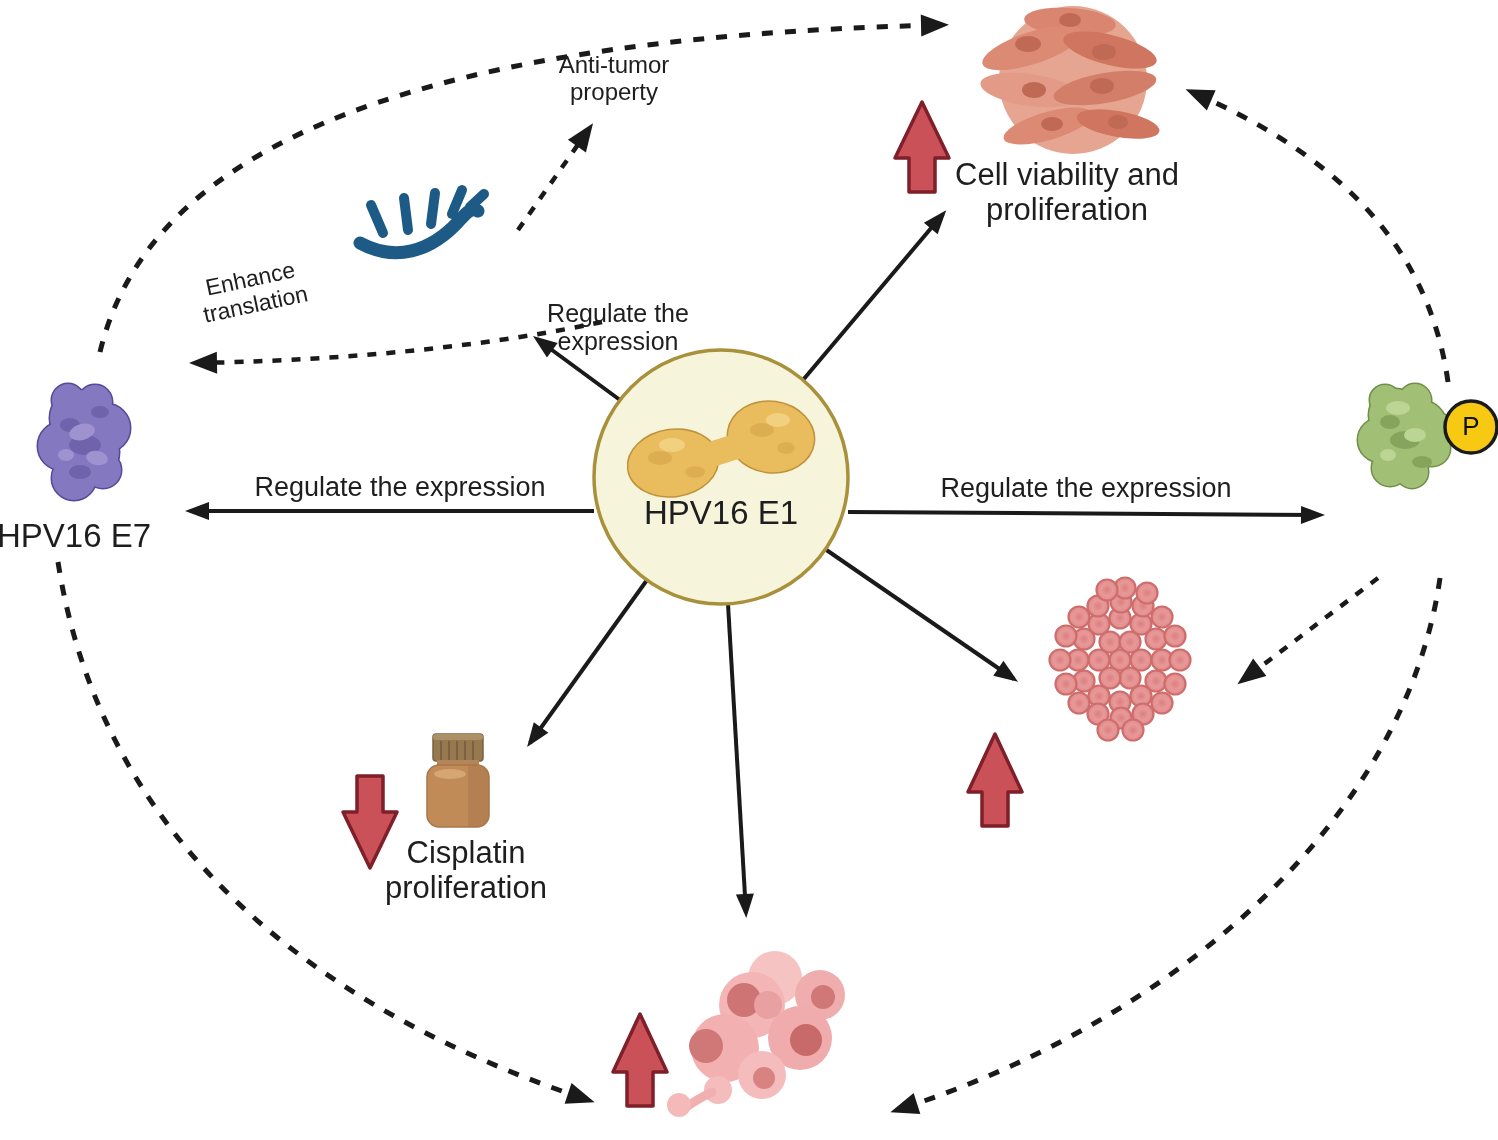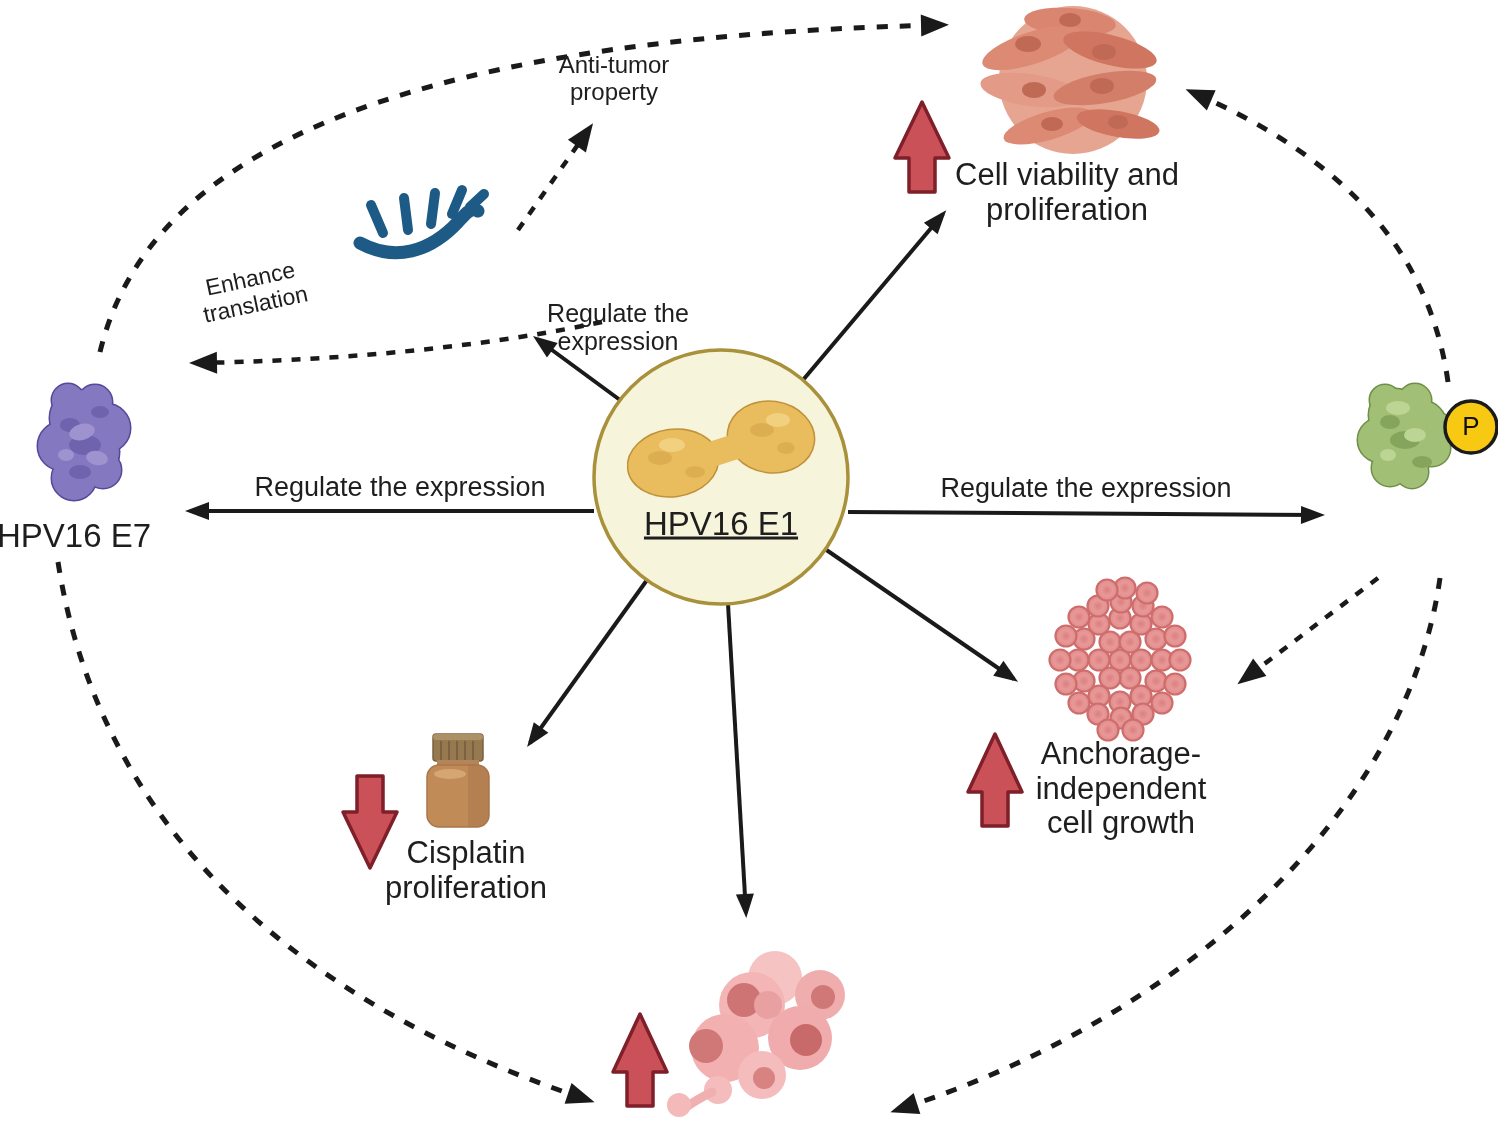--- a/index.html
+++ b/index.html
@@ -270,32 +270,29 @@
         <circle cx="706" cy="1046" r="17" fill="#d07878"></circle>
       <circle cx="762" cy="1075" r="24" fill="#f4bcbc"></circle>
         <circle cx="764" cy="1078" r="11" fill="#d88282"></circle>
       <circle cx="768" cy="1005" r="14" fill="#e9a0a0"></circle>
       <circle cx="718" cy="1090" r="14" fill="#f4bcbc"></circle>
       <path d="M 712,1092 Q 696,1100 688,1106" stroke="#f0b0b0" stroke-width="9" fill="none" stroke-linecap="round"></path>
       <circle cx="679" cy="1105" r="12" fill="#f4baba"></circle>
     </g>
   </svg>
 
-  <div class="label sz33" style="left:721px;top:524px;text-decoration:underline;">HPV16 E1</div>
+  <div class="label sz33" style="left:721px;top:513px;">HPV16 E1</div>
   <div class="label sz33" style="left:74px;top:536px;">HPV16 E7</div>
   <div class="label badge-p" style="left:1471px;top:427px;">P</div>
   <div class="label sz24" style="left:614px;top:79px;">Anti-tumor
 property</div>
   <div class="label sz23 rot" style="left:253px;top:292px;">Enhance
 translation</div>
   <div class="label sz25" style="left:618px;top:309px;margin-top:18px;">Regulate the
 expression</div>
   <div class="label sz27" style="left:400px;top:487px;">Regulate the expression</div>
   <div class="label sz27" style="left:1086px;top:488px;">Regulate the expression</div>
   <div class="label sz31" style="left:1067px;top:193px;">Cell viability and
 proliferation</div>
-  <div class="label sz31" style="left:1121px;top:789px;">Anchorage-
-independent
-cell growth</div>
   <div class="label sz31" style="left:466px;top:871px;">Cisplatin
 proliferation</div>
 
 </div>
 
 </body></html>

